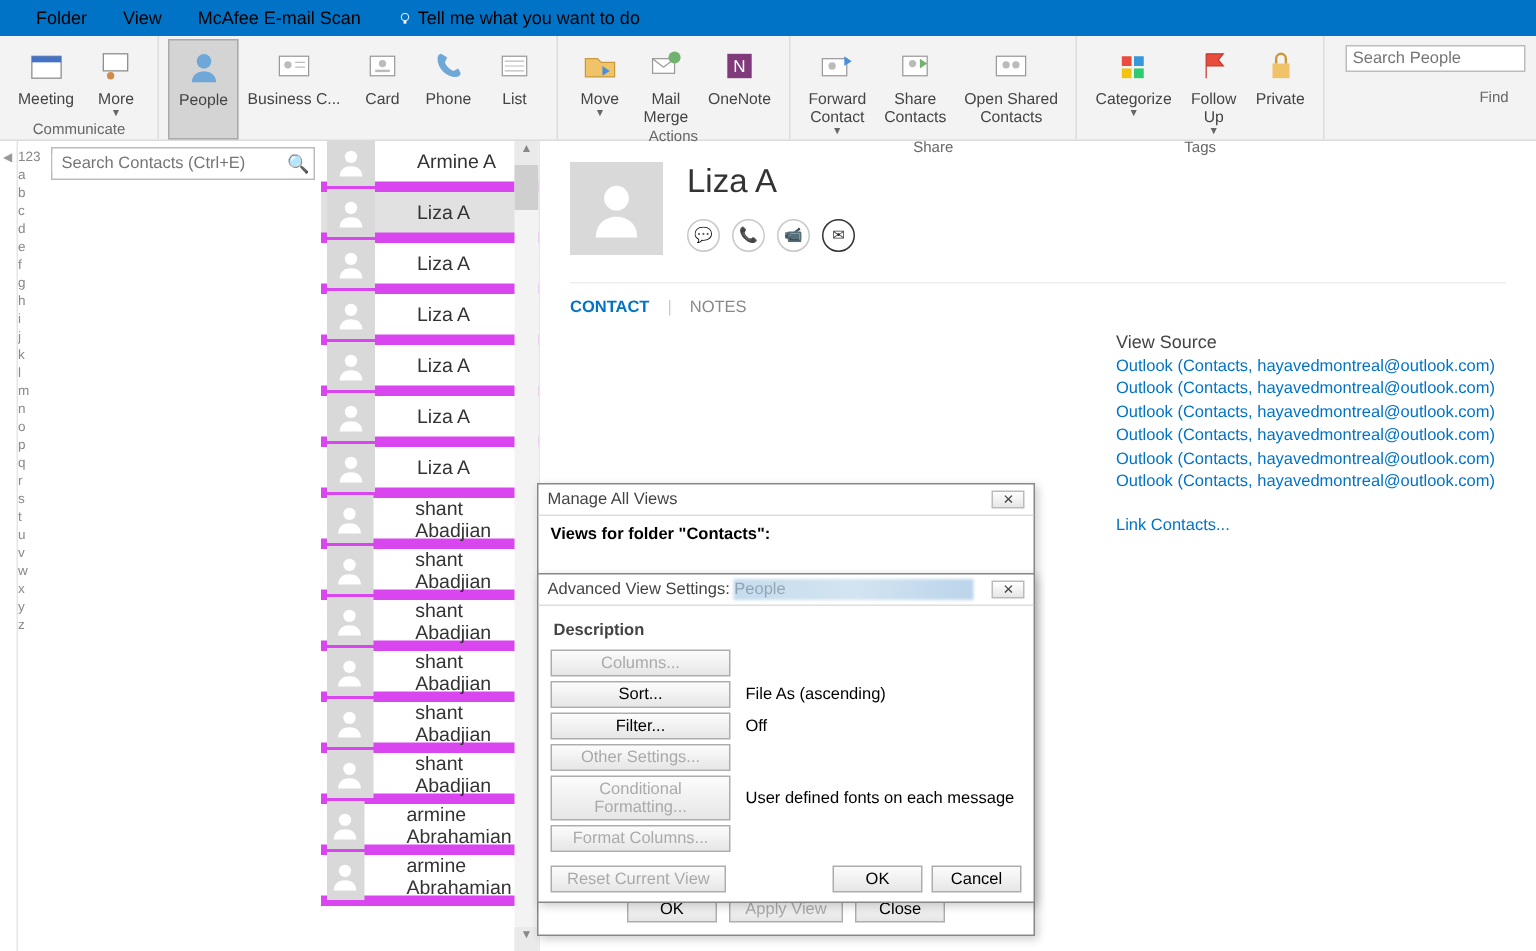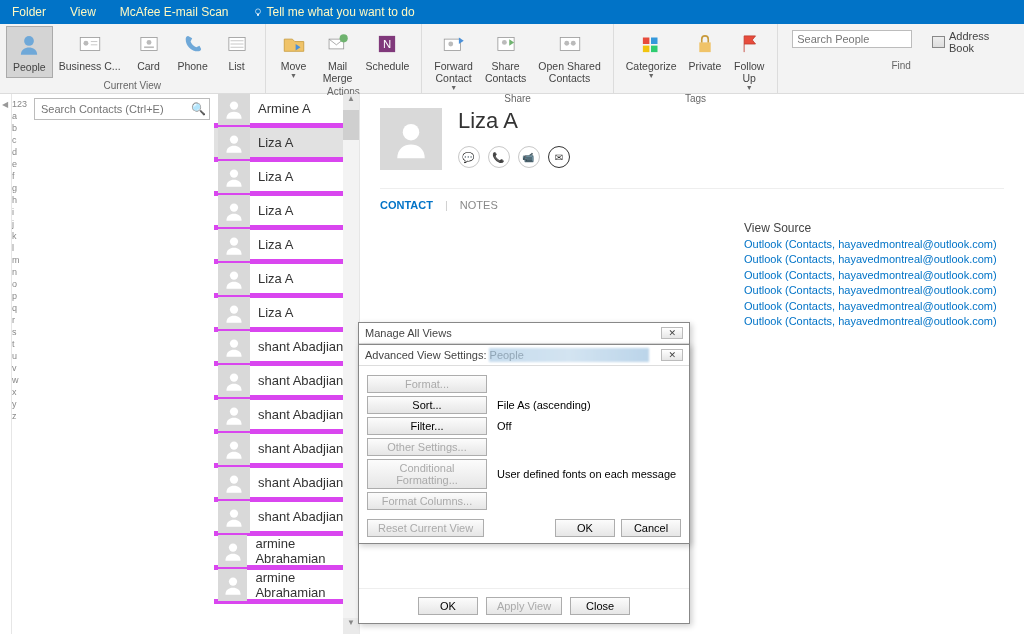--- a/index.html
+++ b/index.html
@@ -1,19 +1,19 @@
 <!DOCTYPE html>
 <html><head>
 <meta charset="utf-8">
 <style>
 * { margin: 0; padding: 0; box-sizing: border-box; font-family: "Segoe UI", Arial, sans-serif; }
 body { background: #fff; width: 1024px; height: 634px; overflow: hidden; position: relative; font-size: 12px; }
 
 
-.menubar { background: #0173c7; height: 24px; display: flex; align-items: center; color: #fef9c3; }
+.menubar { background: #0173c7; height: 24px; display: flex; align-items: center; padding-left: 12px; color: #000000; }
 .menubar .menuitem { padding: 0 12px; font-size: 12px; cursor: pointer; line-height: 24px; }
 .menubar .tell { display: flex; align-items: center; gap: 4px; }
 .menubar .bulb { width: 10px; height: 10px; }
 
 
 .ribbon { background: #f3f3f3; border-bottom: 1px solid #dcdcdc; height: 70px; display: flex; position: relative; }
 .ribbon-group { display: flex; flex-direction: column; border-right: 1px solid #dcdcdc; padding: 2px 6px 0 6px; }
 .ribbon-group-items { display: flex; flex: 1; }
 .ribbon-group-label { text-align: center; font-size: 10px; color: #666; padding: 2px 0; }
 .rbtn { display: flex; flex-direction: column; align-items: center; justify-content: flex-start; padding: 4px 6px 0 6px; cursor: pointer; font-size: 10.5px; color: #444; text-align: center; min-width: 44px; }
@@ -33,21 +33,21 @@
 
 
 .contact-pane { width: 348px; display: flex; border-right: 1px solid #e6e6e6; }
 .search-box { display: flex; align-items: center; border: 1px solid #bcbcbc; margin: 4px 4px 2px 4px; height: 22px; }
 .search-box input { flex: 1; border: none; outline: none; padding: 0 6px; font-size: 11px; color: #888; }
 .search-box .mag { width: 20px; text-align: center; color: #0173c7; font-size: 12px; }
 .alpha { width: 18px; font-size: 9px; color: #888; text-align: left; padding-top: 4px; }
 .alpha div { padding: 1px 0; cursor: pointer; }
 .list-wrap { flex: 1; display: flex; flex-direction: row; }
 .contacts { flex: 1; overflow: hidden; position: relative; }
-.contact-row { display: flex; align-items: center; height: 34px; border-bottom: 5px solid #d946ef; cursor: pointer; padding-left: 4px; }
+.contact-row { display: flex; align-items: center; height: 34px; border-bottom: 7px solid #d946ef; cursor: pointer; padding-left: 4px; gap: 20px; }
 .contact-row.selected { background: #e1e1e1; }
 .avatar-sm { width: 32px; height: 32px; background: #d9d9d9; display: flex; align-items: center; justify-content: center; margin-right: 8px; }
 .avatar-sm svg { width: 22px; height: 22px; fill: #fff; }
 .cname { font-size: 13px; color: #333; }
 .scrollbar { position: absolute; right: 0; top: 0; width: 16px; height: 100%; background: #f3f3f3; }
 .scrollbar .up,.scrollbar .dn { height: 16px; text-align: center; font-size: 8px; color: #888; background: #eaeaea; }
 .scrollbar .dn { position:absolute; bottom:0; width:100%; }
 .scrollbar .thumb { position: absolute; top: 16px; width: 100%; height: 30px; background: #cfcfcf; }
 
 
@@ -73,21 +73,21 @@
 
 .dialog { position: absolute; background: #fff; border: 1px solid #888; box-shadow: 2px 2px 6px rgba(0,0,0,0.2); font-size: 11px; }
 .dlg-title { display: flex; justify-content: space-between; align-items: flex-end; padding: 4px 6px; border-bottom: 1px solid #ddd; }
 .dlg-title span { color: #444; }
 .dlg-x { border: 1px solid #bbb; padding: 0 6px; font-size: 9px; cursor: pointer; background: linear-gradient(#fff,#e6e6e6); }
 .dlg-body { padding: 6px 8px; }
 .dbtn { display: inline-block; min-width: 60px; border: 1px solid #adadad; background: linear-gradient(#fcfcfc,#e6e6e6); padding: 2px 10px; font-size: 11px; text-align: center; cursor: pointer; }
 .dbtn.disabled { color: #aaa; cursor: default; }
 
 #dlg-manage { left: 358px; top: 322px; width: 332px; }
-#dlg-adv { left: 358px; top: 344px; width: 332px; }
+#dlg-adv { left: 358px; top: 382px; width: 332px; }
 #dlg-adv .row { display: flex; align-items: center; gap: 10px; margin: 3px 0; }
 #dlg-adv .row .dbtn { width: 120px; }
 #dlg-adv .desc { color: #444; padding: 4px 2px; font-weight: 600; font-size: 11px;}
 #dlg-adv .footer, #dlg-manage .footer { display: flex; justify-content: flex-end; gap: 6px; padding: 6px; border-top: 1px solid #eee; }
 #dlg-adv .footer.inner { border-top: none; padding: 6px 0 0 0;}
 #dlg-adv .title-blur { position: absolute; right: 40px; top: 3px; width: 160px; height: 14px; background: linear-gradient(90deg,#aecde6,#c1d9ec,#9fc3e1); filter: blur(1px); opacity:.7;}
 
 .person-icon { fill: #6fa8d8; }
 </style>
 </head>
@@ -100,20 +100,44 @@
   <div class="menuitem tell">
     <svg class="bulb" viewBox="0 0 16 16">
         <circle cx="8" cy="7" r="4" fill="none" stroke="#fff"></circle>
         <rect x="6.5" y="11" width="3" height="3" fill="#fff"></rect>
       </svg>
     <span>Tell me what you want to do</span>
   </div>
 </div>
 
 <div class="ribbon">
+  <div class="ribbon-group">
+    <div class="ribbon-group-items">
+      <div class="rbtn">
+          <span class="ricon">
+            <svg viewBox="0 0 32 32">
+              <rect x="4" y="8" width="24" height="18" fill="#fff" stroke="#888"></rect>
+              <rect x="4" y="8" width="24" height="5" fill="#4472c4"></rect>
+            </svg>
+          </span>
+          <span>Meeting</span>
+        </div>
+      <div class="rbtn">
+          <span class="ricon">
+            <svg viewBox="0 0 32 32">
+              <rect x="6" y="6" width="20" height="14" fill="#fff" stroke="#888"></rect>
+              <circle cx="12" cy="24" r="3" fill="#d08a4a"></circle>
+            </svg>
+          </span>
+          <span>More</span>
+          <span class="dd-arrow">▼</span>
+        </div>
+    </div>
+    <div class="ribbon-group-label">Communicate</div>
+  </div>
 
   <div class="ribbon-group" style="flex:0 0 auto">
     <div class="ribbon-group-items">
       <div class="rbtn active">
           <span class="ricon">
             <svg viewBox="0 0 32 32">
               <circle cx="16" cy="11" r="6" class="person-icon"></circle>
               <path d="M6 28c0-6 5-9 10-9s10 3 10 9z" class="person-icon"></path>
             </svg>
           </span>
@@ -153,21 +177,20 @@
             <svg viewBox="0 0 32 32">
               <rect x="6" y="8" width="20" height="16" fill="#fff" stroke="#999"></rect>
               <line x1="8" y1="12" x2="24" y2="12" stroke="#bbb"></line>
               <line x1="8" y1="16" x2="24" y2="16" stroke="#bbb"></line>
               <line x1="8" y1="20" x2="24" y2="20" stroke="#bbb"></line>
             </svg>
           </span>
           <span>List</span>
         </div>
     </div>
-    <div class="ribbon-group-label">Current View</div>
   </div>
 
   <div class="ribbon-group">
     <div class="ribbon-group-items">
       <div class="rbtn">
           <span class="ricon">
             <svg viewBox="0 0 32 32">
               <path d="M4 10h10l3 3h11v12H4z" fill="#f0c368" stroke="#c89a3a"></path>
               <path d="M18 16l6 4-6 4z" fill="#4a90d9"></path>
             </svg>
@@ -186,21 +209,21 @@
           <span style="white-space:pre">Mail
 Merge</span>
         </div>
       <div class="rbtn">
           <span class="ricon">
             <svg viewBox="0 0 32 32">
               <rect x="6" y="6" width="20" height="20" fill="#80397b"></rect>
               <text x="16" y="21" text-anchor="middle" fill="#fff" font-size="14" font-family="Arial">N</text>
             </svg>
           </span>
-          <span>Schedule</span>
+          <span>OneNote</span>
         </div>
     </div>
     <div class="ribbon-group-label">Actions</div>
   </div>
 
   <div class="ribbon-group">
     <div class="ribbon-group-items">
       <div class="rbtn">
           <span class="ricon">
             <svg viewBox="0 0 32 32">
@@ -249,35 +272,35 @@
               <rect x="6" y="18" width="8" height="8" fill="#f1c40f"></rect>
               <rect x="16" y="18" width="8" height="8" fill="#2ecc71"></rect>
             </svg>
           </span>
           <span>Categorize</span>
           <span class="dd-arrow">▼</span>
         </div>
       <div class="rbtn">
           <span class="ricon">
             <svg viewBox="0 0 32 32">
-              <rect x="9" y="14" width="14" height="12" fill="#f0c368"></rect>
-              <path d="M12 14v-4a4 4 0 018 0v4" fill="none" stroke="#c89a3a" stroke-width="2"></path>
-            </svg>
-          </span>
-          <span>Private</span>
-        </div>
-      <div class="rbtn">
-          <span class="ricon">
-            <svg viewBox="0 0 32 32">
               <path d="M10 6v20M10 6h14l-4 5 4 5H10" fill="#e74c3c" stroke="#c0392b"></path>
             </svg>
           </span>
           <span style="white-space:pre">Follow
 Up</span>
           <span class="dd-arrow">▼</span>
+        </div>
+      <div class="rbtn">
+          <span class="ricon">
+            <svg viewBox="0 0 32 32">
+              <rect x="9" y="14" width="14" height="12" fill="#f0c368"></rect>
+              <path d="M12 14v-4a4 4 0 018 0v4" fill="none" stroke="#c89a3a" stroke-width="2"></path>
+            </svg>
+          </span>
+          <span>Private</span>
         </div>
     </div>
     <div class="ribbon-group-label">Tags</div>
   </div>
 
   <div class="ribbon-group" style="border-right:none">
     <div class="ribbon-find">
       <input type="text" placeholder="Search People" style="">
       <div class="ab">
           <span class="ab-icon"></span>
@@ -500,20 +523,21 @@
         <div class="view-source">View Source</div>
         <div id="sources">
             <span class="src-link">Outlook (Contacts, hayavedmontreal@outlook.com)</span>
             <span class="src-link">Outlook (Contacts, hayavedmontreal@outlook.com)</span>
             <span class="src-link">Outlook (Contacts, hayavedmontreal@outlook.com)</span>
             <span class="src-link">Outlook (Contacts, hayavedmontreal@outlook.com)</span>
             <span class="src-link">Outlook (Contacts, hayavedmontreal@outlook.com)</span>
             <span class="src-link">Outlook (Contacts, hayavedmontreal@outlook.com)</span>
           </div>
         <br>
+        <div class="src-link">Link Contacts...</div>
       </div>
     </div>
   </div>
 </div>
 
 <div id="dlg-manage" class="dialog">
   <div class="dlg-title">
     <span>Manage All Views</span>
     <span class="dlg-x">✕</span>
   </div>
@@ -528,22 +552,23 @@
   </div>
 </div>
 
 <div id="dlg-adv" class="dialog">
   <div class="dlg-title" style="position:relative">
     <span>Advanced View Settings: People</span>
     <div class="title-blur"></div>
     <span class="dlg-x">✕</span>
   </div>
   <div class="dlg-body">
+    <div class="desc">Description</div>
     <div class="row">
-        <span class="dbtn disabled">Format...</span>
+        <span class="dbtn disabled">Columns...</span>
       </div>
     <div class="row">
         <span class="dbtn">Sort...</span>
         <span>File As (ascending)</span>
       </div>
     <div class="row">
         <span class="dbtn">Filter...</span>
         <span>Off</span>
       </div>
     <div class="row">

